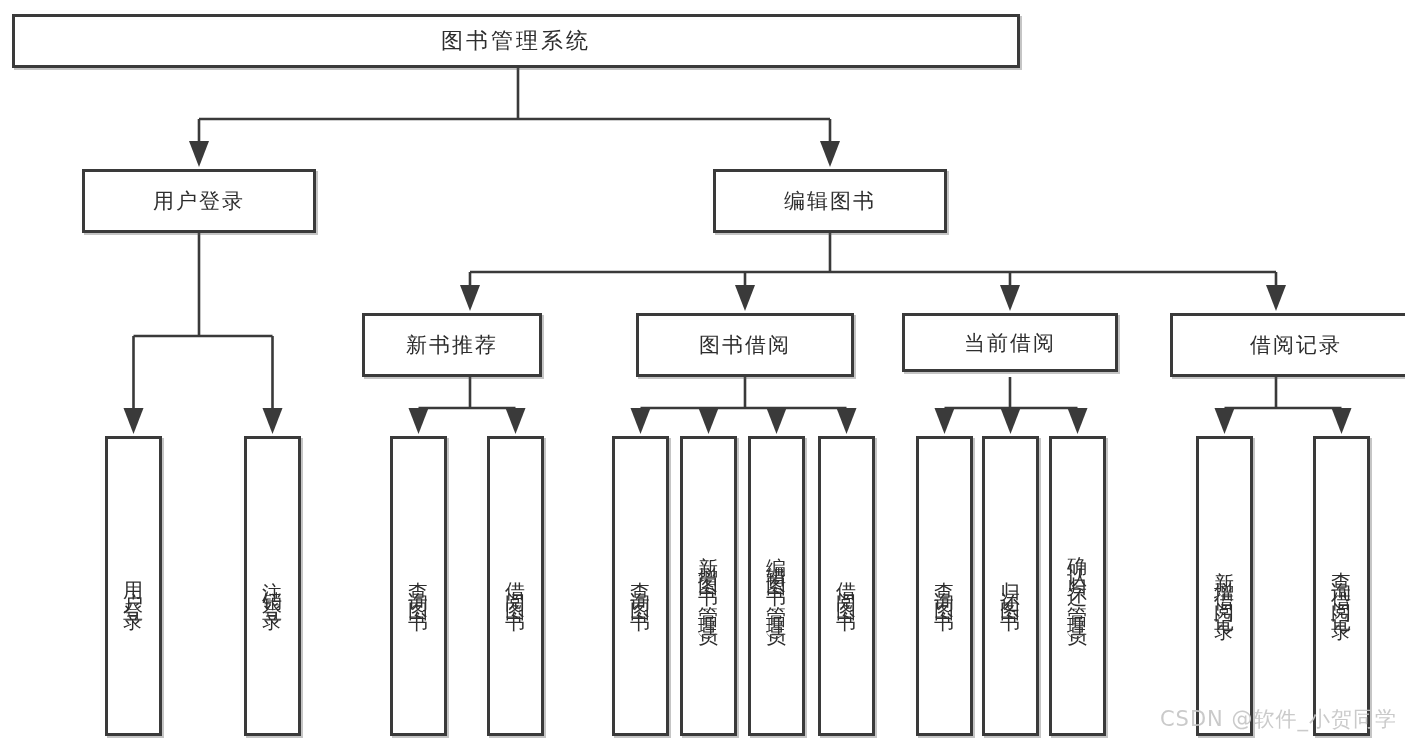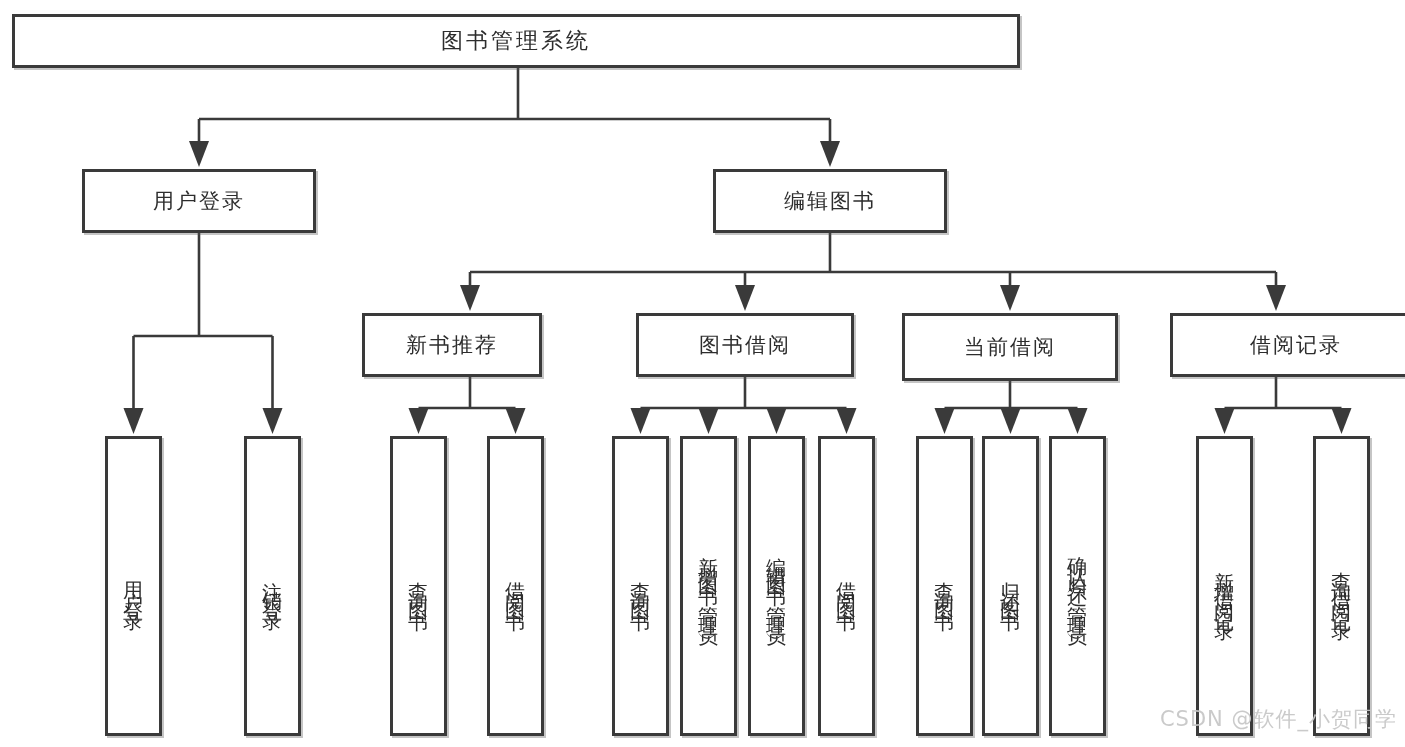--- a/index.html
+++ b/index.html
@@ -110,21 +110,21 @@
   <div class="node" style="left:713px; top:169px; width:234px; height:64px;">
     <span class="lbl">编辑图书</span>
   </div>
 
   <div class="node" style="left:362px; top:313px; width:180px; height:64px;">
     <span class="lbl">新书推荐</span>
   </div>
   <div class="node" style="left:636px; top:313px; width:218px; height:64px;">
     <span class="lbl">图书借阅</span>
   </div>
-  <div class="node" style="left:902px; top:313px; width:216px; height:68px;">
+  <div class="node" style="left:902px; top:313px; width:216px; height:59px;">
     <span class="lbl">当前借阅</span>
   </div>
   <div class="node" style="left:1170px; top:313px; width:252px; height:64px;">
     <span class="lbl">借阅记录</span>
   </div>
 
   <div class="node vert" style="left:105px; top:436px; width:57px; height:300px;">
     <span class="lbl">用户登录</span>
   </div>
   <div class="node vert" style="left:244px; top:436px; width:57px; height:300px;">

